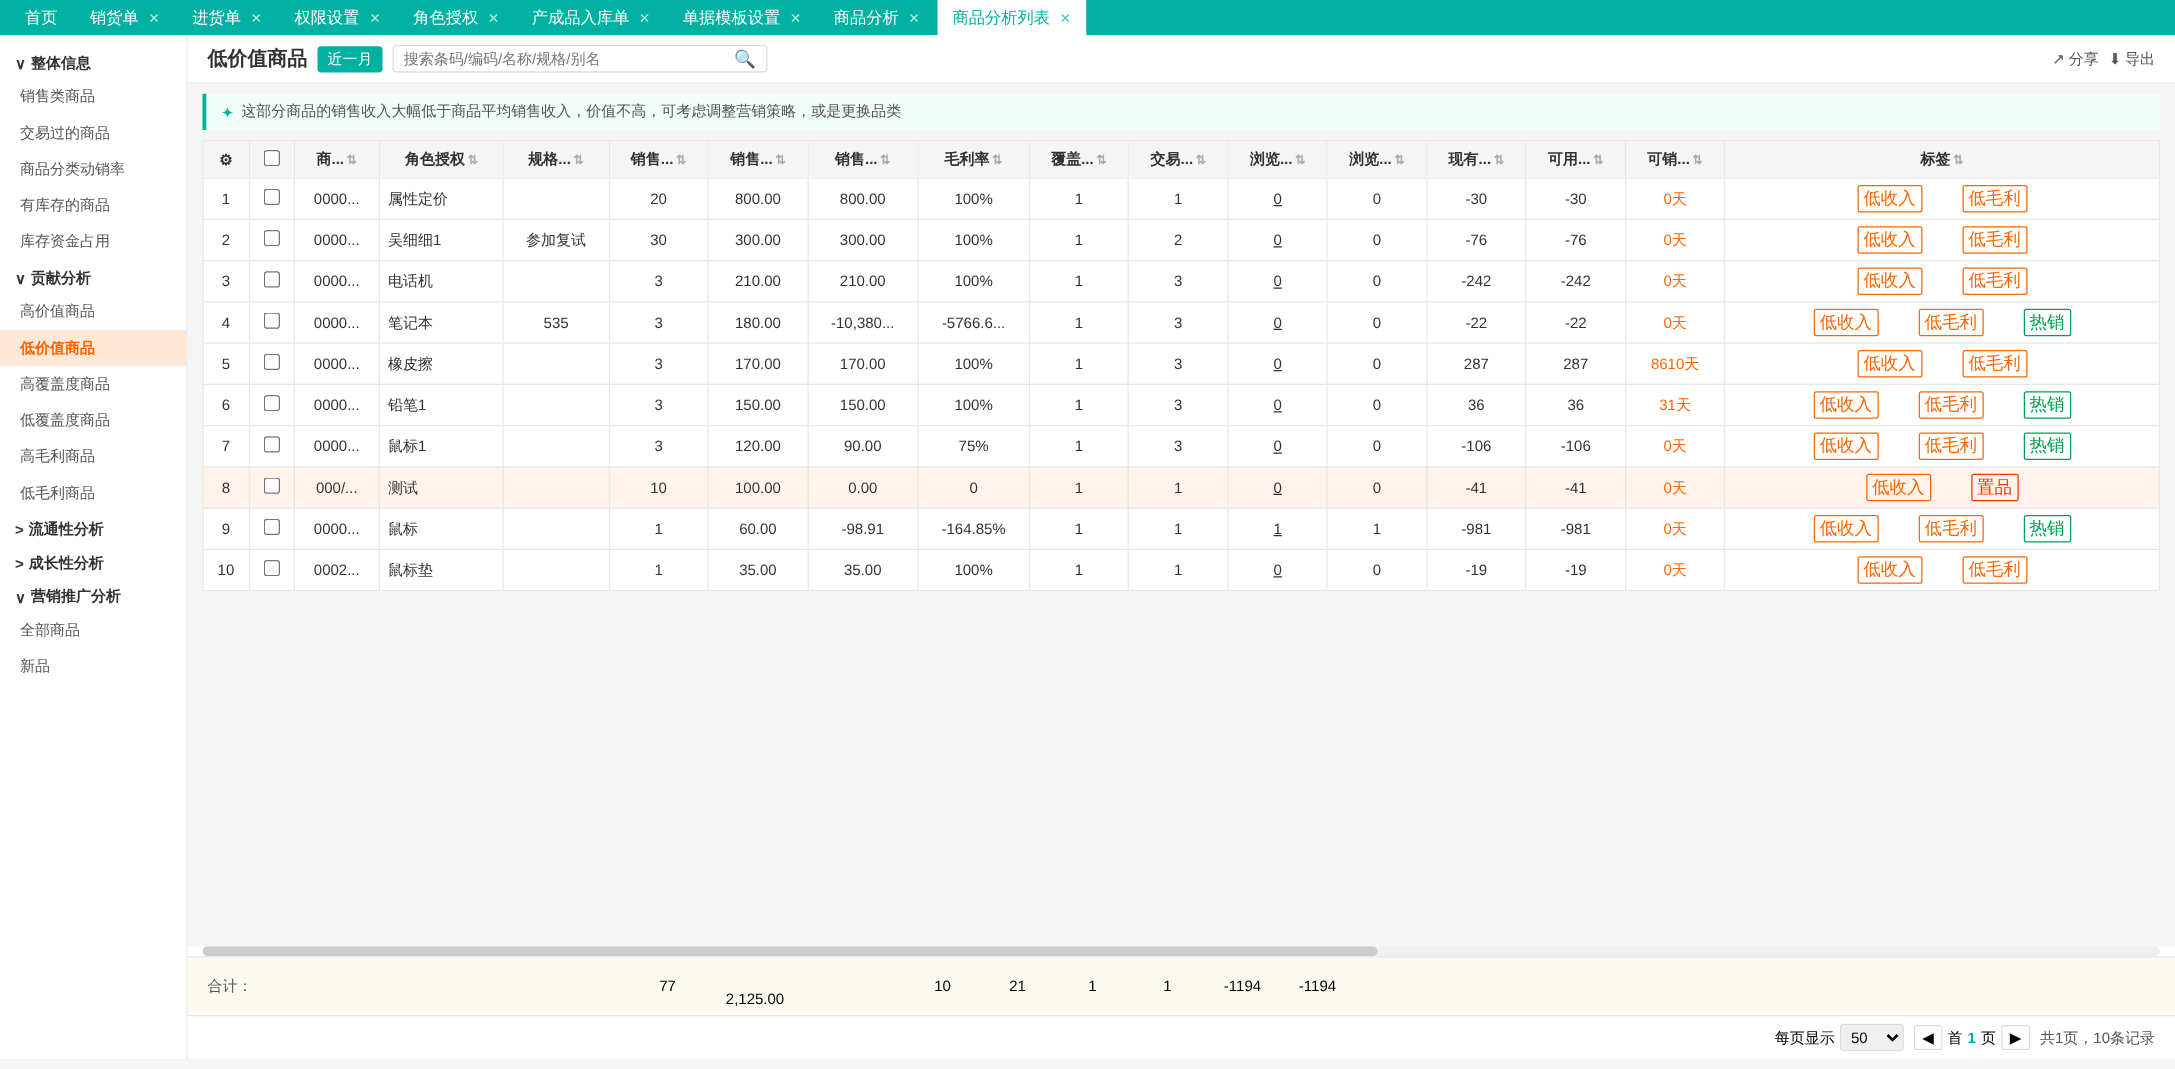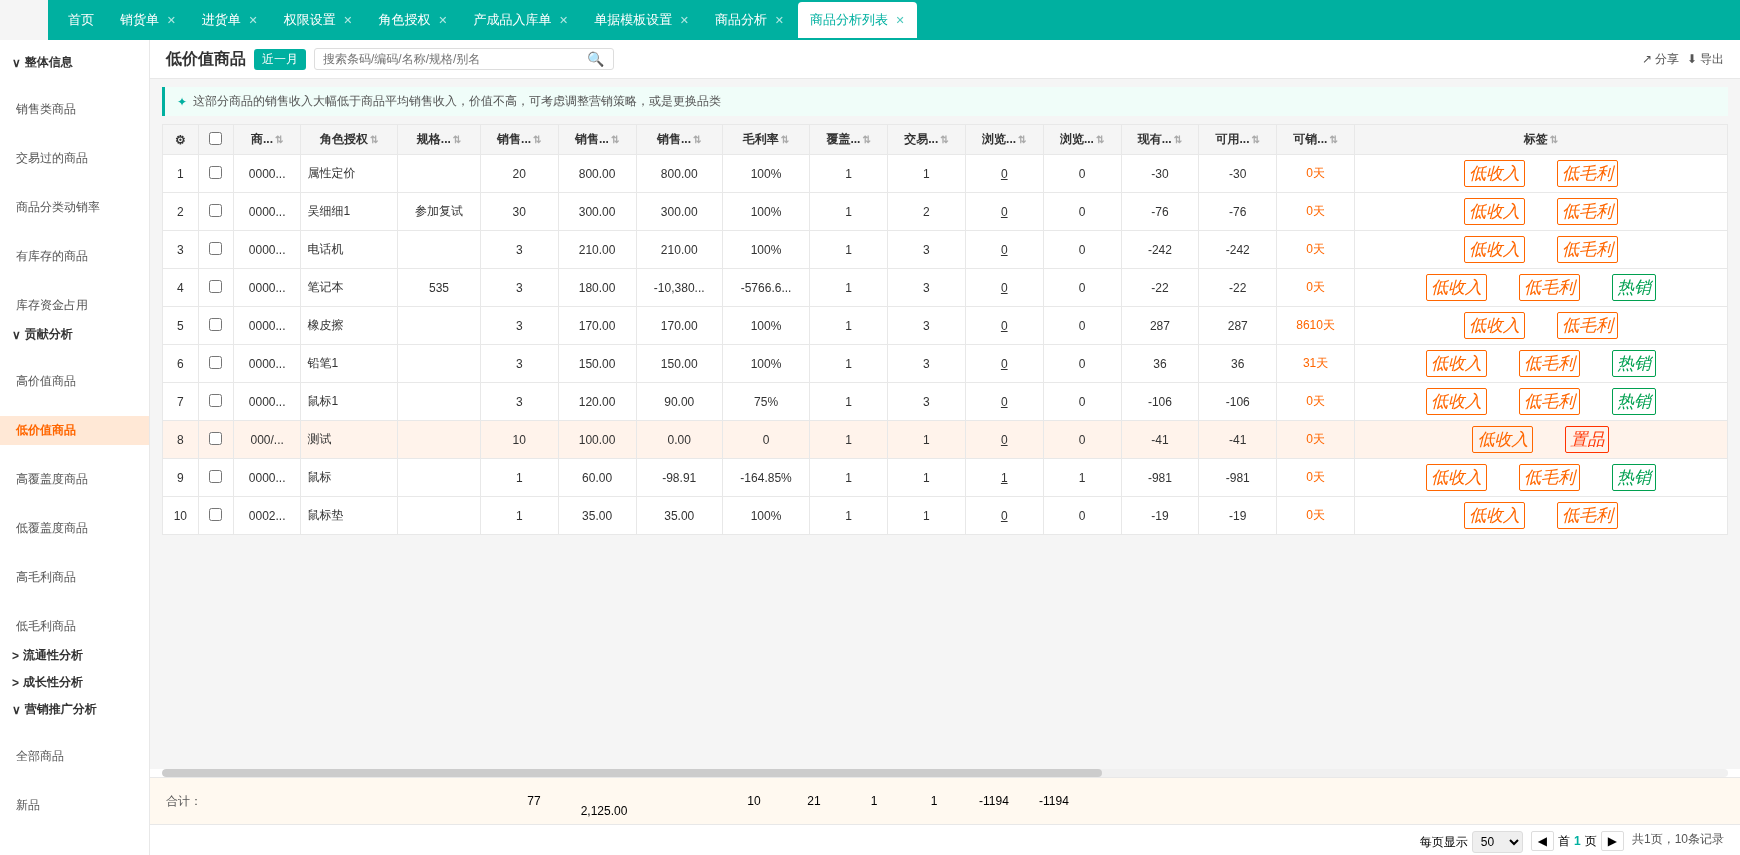--- a/index.html
+++ b/index.html
@@ -1,30 +1,30 @@
 <!DOCTYPE html>
 <html><head>
   <meta charset="utf-8">
   <style>
     * { box-sizing: border-box; margin: 0; padding: 0; font-family: "Microsoft YaHei", "PingFang SC", sans-serif; font-size: 12px; }
     body { background: #f5f5f5; overflow: hidden; width: 1740px; height: 855px; }
 
     
-    .top-nav { display: flex; align-items: center; background: #00b0a0; height: 40px; padding: 0 8px; gap: 2px; margin-left: 48px; }
+    .top-nav { display: flex; align-items: center; background: #00b0a0; height: 28px; padding: 0 8px; gap: 2px; }
     .nav-item { color: #fff; padding: 0 12px; height: 36px; line-height: 36px; cursor: pointer; white-space: nowrap; font-size: 13px; }
     .nav-item.active { background: #fff; color: #00b0a0; border-radius: 4px 4px 0 0; }
     .nav-close { font-size: 11px; margin-left: 4px; opacity: 0.7; }
 
     
     .main-layout { display: flex; height: calc(855px - 36px); }
 
     
     .sidebar { width: 150px; background: #fff; border-right: 1px solid #e8e8e8; overflow-y: auto; padding: 8px 0; flex-shrink: 0; }
     .sidebar-group-label { color: #333; padding: 6px 12px 4px; font-weight: bold; font-size: 12px; display: flex; align-items: center; gap: 4px; }
-    .sidebar-item { padding: 6px 16px; color: #555; cursor: pointer; margin-top: 20px; }
+    .sidebar-item { padding: 6px 16px; color: #555; cursor: pointer; }
     .sidebar-item.active { background: #ffe8d6; color: #ff6600; font-weight: bold; }
 
     
     .content { flex: 1; display: flex; flex-direction: column; overflow: hidden; background: #f5f5f5; }
 
     
     .content-header { background: #fff; padding: 8px 16px; display: flex; align-items: center; gap: 8px; border-bottom: 1px solid #e8e8e8; }
     .page-title { font-size: 16px; font-weight: bold; color: #333; }
     .filter-btn { background: #00b0a0; color: #fff; border: none; border-radius: 3px; padding: 2px 8px; cursor: pointer; font-size: 12px; }
     .search-box { display: flex; align-items: center; border: 1px solid #ddd; border-radius: 3px; padding: 2px 8px; flex: 1; max-width: 300px; }
@@ -40,33 +40,33 @@
     
     .table-container { flex: 1; overflow: auto; padding: 0 12px; }
     table { width: 100%; border-collapse: collapse; background: #fff; }
     thead th { background: #f5f5f5; border: 1px solid #e8e8e8; padding: 6px 6px; text-align: center; color: #333; white-space: nowrap; position: sticky; top: 0; z-index: 2; }
     thead th .col-label { display: flex; align-items: center; justify-content: center; gap: 2px; font-size: 12px; }
     thead th .sort-icon { color: #aaa; font-size: 10px; }
     tbody tr { border-bottom: 1px solid #f0f0f0; }
     tbody tr.highlighted { background: #fff3eb; }
     tbody td { border: 1px solid #e8e8e8; padding: 5px 6px; text-align: center; color: #333; white-space: nowrap; }
     tbody td.name-col { text-align: left; }
-    .tag { display: inline-block; border-radius: 2px; padding: 1px 4px; font-size: 17px; margin: 0 16px; font-style: italic; }
+    .tag { display: inline-block; border-radius: 2px; padding: 1px 4px; font-size: 14px; margin: 0 16px; }
     .tag-orange { color: #ff6600; border: 1px solid #ff6600; }
     .tag-green { color: #00a050; border: 1px solid #00a050; }
     .tag-red { color: #ff3300; border: 1px solid #ff3300; }
     .days-orange { color: #ff6600; }
     .link-underline { text-decoration: underline; cursor: pointer; color: #333; }
 
     
     .table-footer { background: #fff9f0; border-top: 1px solid #e8e8e8; padding: 6px 16px; display: flex; align-items: center; }
     .footer-label { font-weight: normal; color: #555; margin-right: 16px; }
 
     
-    .pagination-bar { background: #fff; border-top: 1px solid #e8e8e8; padding: 6px 16px; display: flex; align-items: flex-start; justify-content: flex-end; gap: 8px; }
+    .pagination-bar { background: #fff; border-top: 1px solid #e8e8e8; padding: 6px 16px; display: flex; align-items: center; justify-content: flex-end; gap: 8px; }
     .per-page { display: flex; align-items: center; gap: 4px; }
     .per-page select { border: 1px solid #ddd; border-radius: 3px; padding: 2px 4px; }
     .page-nav { display: flex; align-items: center; gap: 4px; }
     .page-nav button { border: 1px solid #ddd; background: #fff; padding: 2px 6px; cursor: pointer; border-radius: 2px; }
     .page-num { color: #00b0a0; font-weight: bold; }
     .total-info { color: #555; }
 
     
     .scroll-bar-wrapper { padding: 0 12px; background: #fff; }
     .scroll-bar { height: 8px; background: #f0f0f0; border-radius: 4px; overflow: hidden; }

